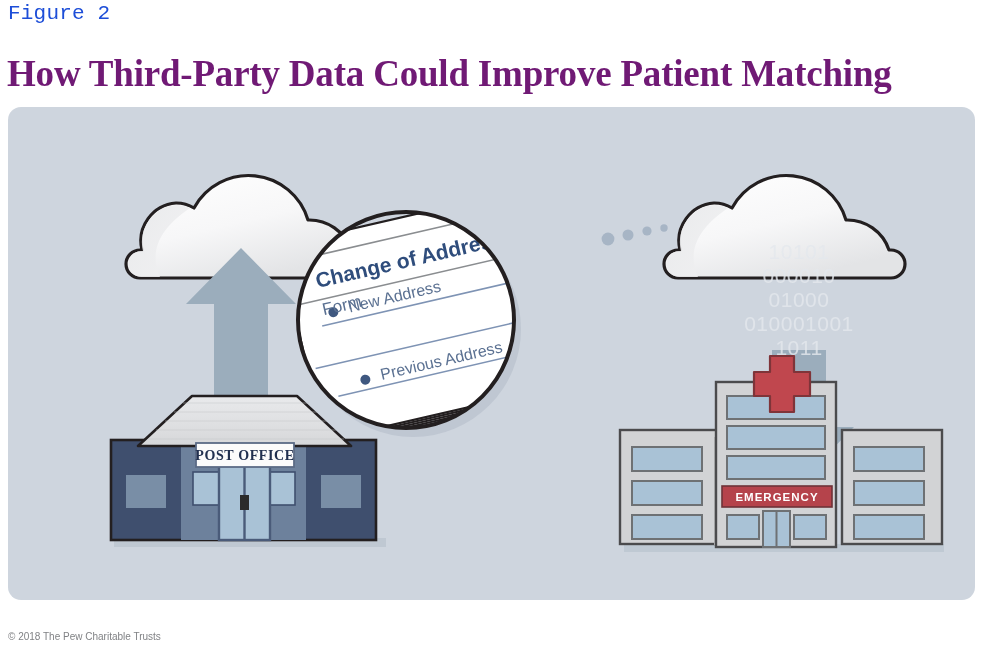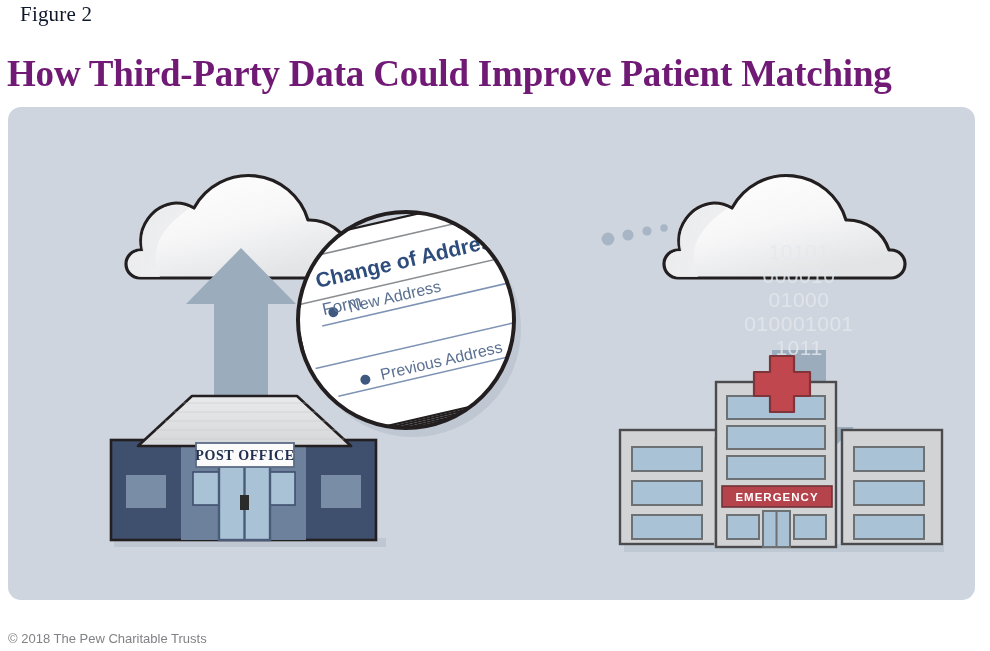--- a/index.html
+++ b/index.html
@@ -14,26 +14,25 @@
     overflow: hidden;
     font-family: "Liberation Sans", sans-serif;
     -webkit-font-smoothing: antialiased;
   }
 
   
   .figure-label {
     position: absolute;
     left: 8px;
     top: 2px;
-    font-family: Liberation Serif, serif;
+    font-family: Liberation Mono, monospace;
     font-size: 21px;
-    color: #0f172a;
+    color: #1d4ed8;
     letter-spacing: 0.2px;
     white-space: nowrap;
-    margin-left: 12px;
   }
   .figure-title {
     position: absolute;
     left: 7px;
     top: 27px;
     font-family: "Liberation Serif", serif;
     font-size: 37px;
     line-height: 44px;
     color: #701a75;
     white-space: nowrap;
@@ -59,21 +58,21 @@
     width: 967px;
     height: 493px;
   }
 
   
   .credit {
     position: absolute;
     left: 8px;
     top: 631px;
     font-family: "Liberation Sans", sans-serif;
-    font-size: 13px;
+    font-size: 10px;
     color: #808285;
     white-space: nowrap;
   }
 </style>
 </head>
 <body>
 
 <div class="figure-label">Figure 2</div>
 
 <h1 class="figure-title">How Third-Party Data Could Improve Patient Matching</h1>

